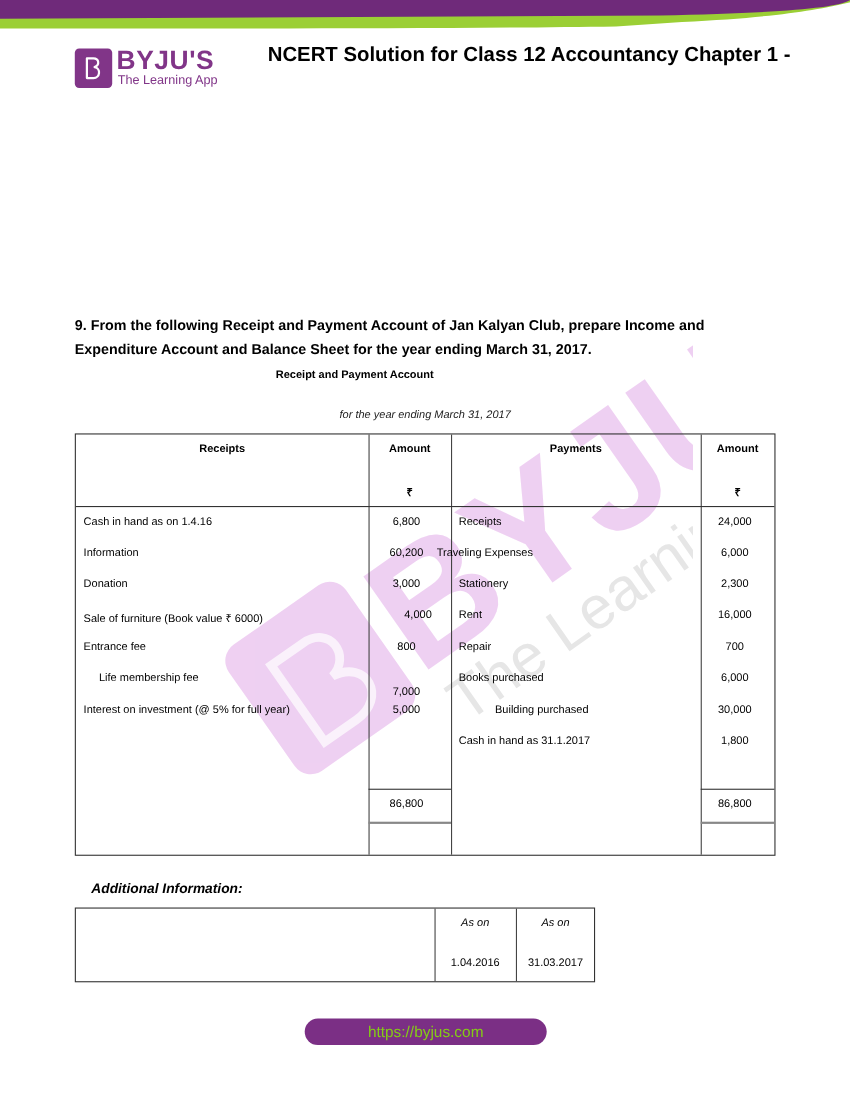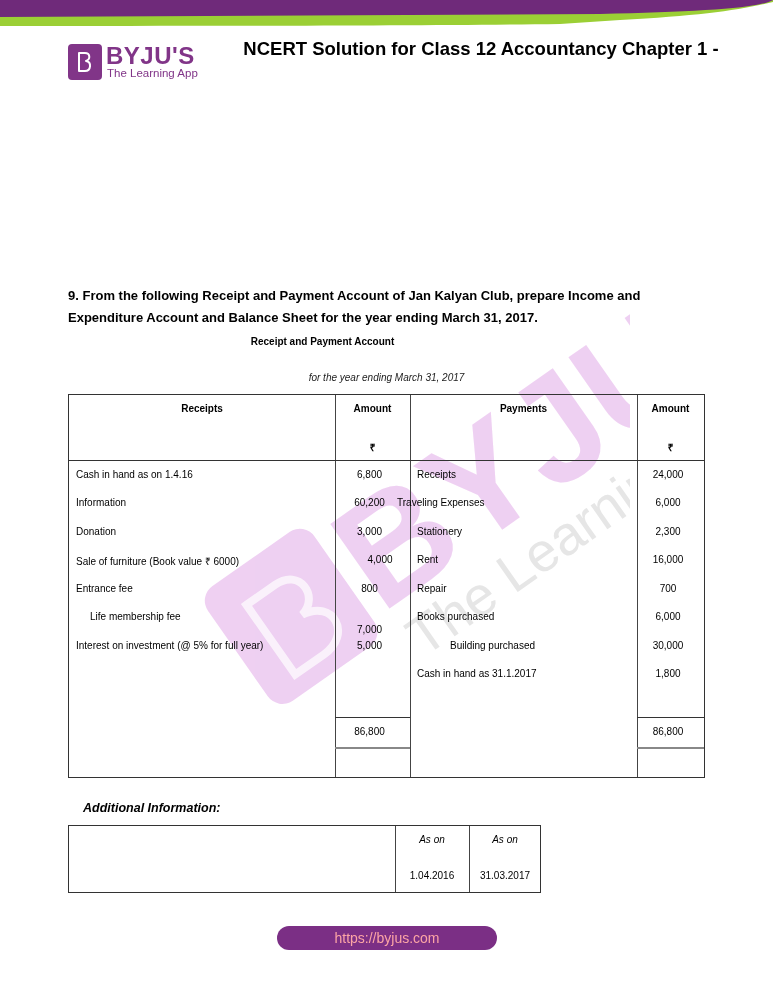--- a/index.html
+++ b/index.html
@@ -30,21 +30,21 @@
   .hl { position: absolute; border-top: 1.5px solid #333; }
   .hl.grey { border-top: 2px solid #888; }
   .cell { position: absolute; font-size: 10px; white-space: nowrap; }
   .hdr { font-weight: bold; text-align: center; }
   .num { text-align: center; }
 
   .addl-title { position: absolute; left: 71px; top: 801px; font-size: 12.5px; font-weight: bold; font-style: italic; margin-left: 12px; }
   .addl { position: absolute; left: 68px; top: 825px; width: 473px; height: 68px; border: 1.5px solid #333; box-sizing: border-box; }
   .addl .c { position: absolute; font-size: 10px; text-align: center; width: 70px; }
 
-  .footer-pill { position: absolute; left: 277px; top: 926px; width: 220px; height: 24px; border-radius: 12px; background: #7b2f85; color: #fca5a5; font-size: 14px; text-align: center; line-height: 24px; }
+  .footer-pill { position: absolute; left: 277px; top: 926px; width: 220px; height: 24px; border-radius: 12px; background: #7b2f85; color: #84cc16; font-size: 14px; text-align: center; line-height: 24px; }
 </style>
 </head>
 <body>
 
 <div class="band">
   <svg width="773" height="30" viewBox="0 0 773 30">
     <path d="M0 0 H773 V2 C740 10 700 16 620 20 L560 24 C420 26 200 26 0 26 Z" fill="#9bcf35"></path>
     <path d="M0 0 H773 C760 8 700 12 600 14 L0 17 Z" fill="#6f2a7a"></path>
   </svg>
 </div>

